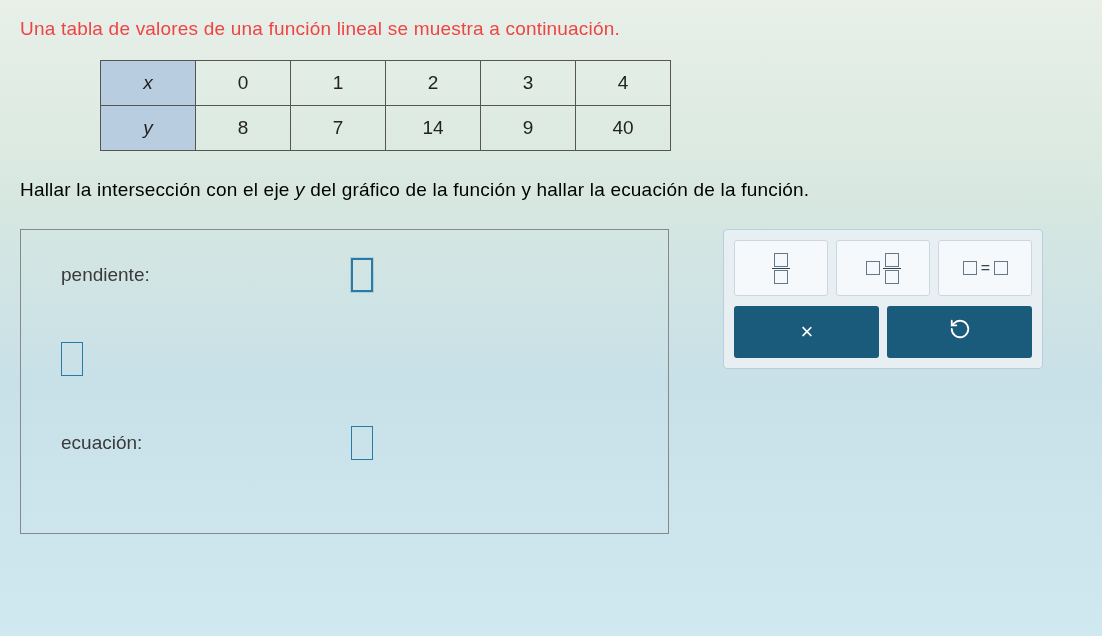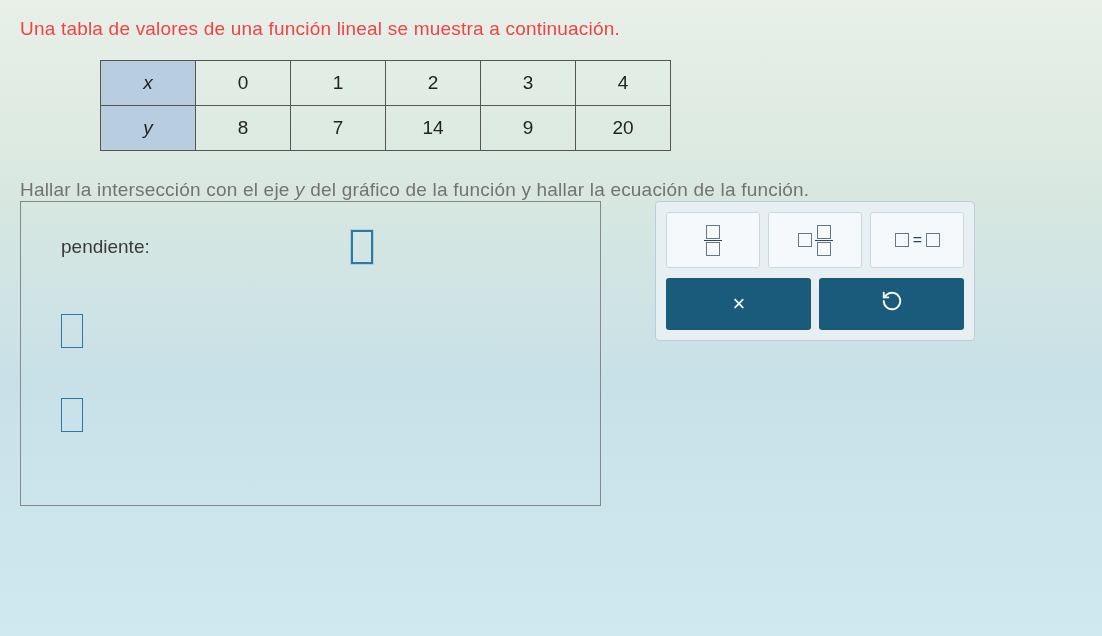--- a/index.html
+++ b/index.html
@@ -35,30 +35,31 @@
       font-size: 19px;
       color: #222;
       font-weight: normal;
     }
     .data-table .header-cell {
       background-color: #b8cde0;
       font-style: italic;
     }
     .question-text {
       font-size: 19px;
-      color: #737373;
+      color: #000000;
+      margin-bottom: 28px;
       letter-spacing: 0.2px;
     }
     .italic-var {
       font-style: italic;
     }
     .answer-panel {
       border: 1px solid #888;
       padding: 28px 40px;
-      width: 581px;
+      width: 649px;
       height: 305px;
       display: inline-block;
       vertical-align: top;
     }
     .answer-row {
       display: flex;
       align-items: center;
       margin-bottom: 50px;
       font-size: 19px;
       color: #3a3a3a;
@@ -179,38 +180,39 @@
     <td>2</td>
     <td>3</td>
     <td>4</td>
   </tr>
   <tr>
     <td class="header-cell">y</td>
     <td>8</td>
     <td>7</td>
     <td>14</td>
     <td>9</td>
-    <td>20</td>
+    <td>40</td>
   </tr>
 </tbody>
   </table>
 
 <div class="question-text">
   <span>Hallar la intersección con el eje </span><span class="italic-var">y</span><span> del gráfico de la función y hallar la ecuación de la función.</span>
 </div>
 
 <div class="answer-panel">
   <div class="answer-row">
     <span class="answer-label">pendiente:</span>
     <span class="input-box active"></span>
   </div>
   <div class="answer-row">
     <span class="input-box"></span>
   </div>
   <div class="answer-row">
+    <span class="answer-label">ecuación:</span>
     <span class="input-box"></span>
   </div>
 </div>
 
 <div class="tools-panel">
   <div class="tools-row">
     <div class="tool-btn">
       <span class="frac">
         <span class="num"></span>
           <span class="bar"></span>

